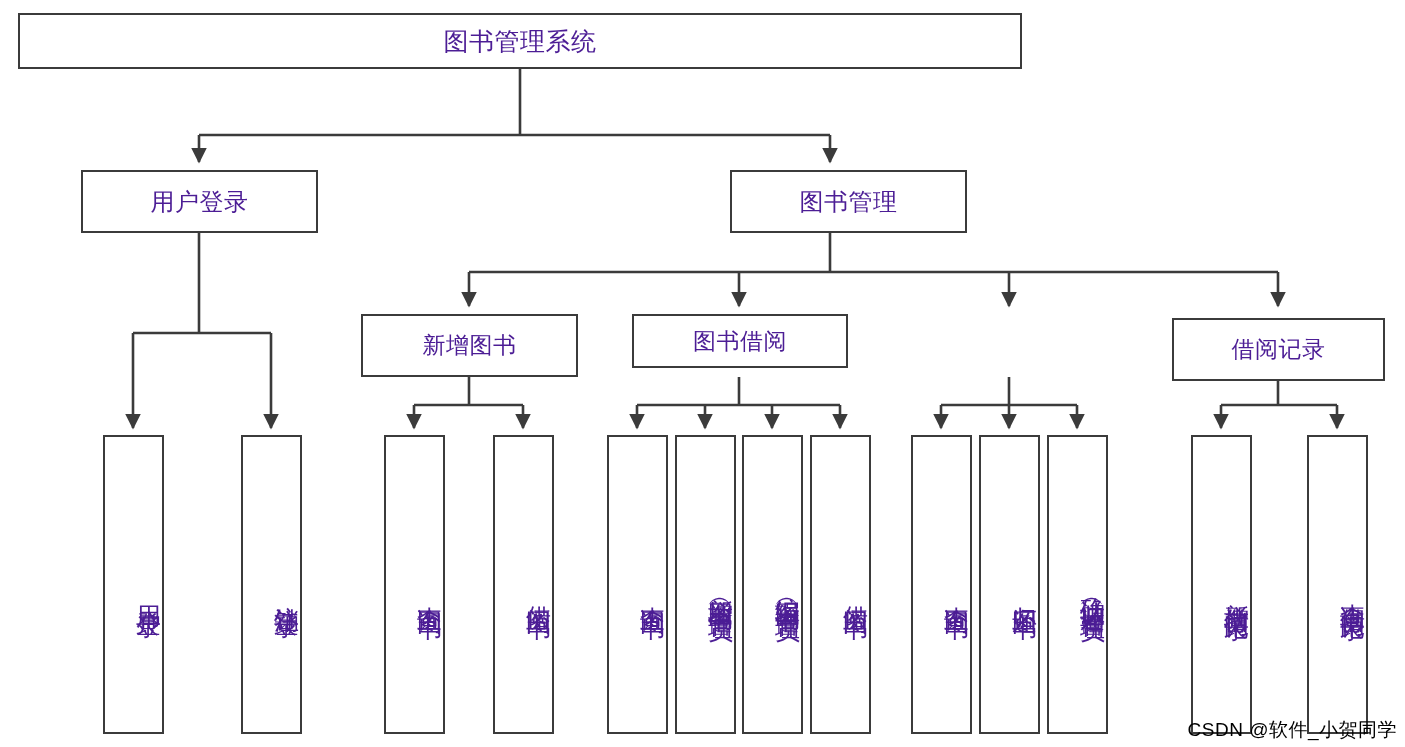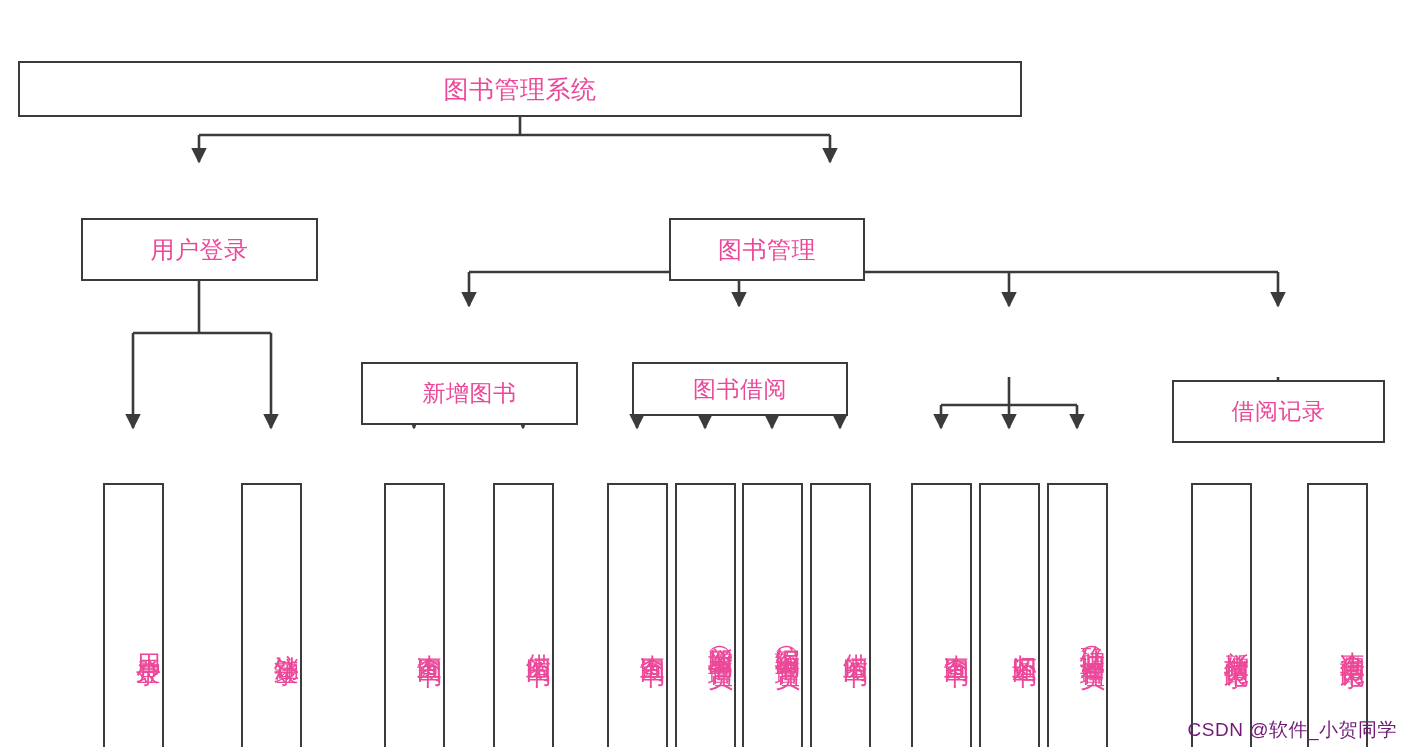--- a/index.html
+++ b/index.html
@@ -27,23 +27,22 @@
     pointer-events: none;
   }
   .node {
     position: absolute;
     box-sizing: border-box;
     background: #ffffff;
     border: 2.5px solid #3b3b3b;
     display: flex;
     align-items: center;
     justify-content: center;
-    color: #ec4899;
+    color: #4c1d95;
     letter-spacing: 0.5px;
-    margin-top: 48px;
   }
   .node.root {
     font-size: 25px;
   }
   .node.lvl2 {
     font-size: 24px;
   }
   .node.lvl3 {
     font-size: 23px;
   }
@@ -55,21 +54,21 @@
     padding-top: 14px;
     font-size: 25px;
     line-height: 1.08;
     letter-spacing: 3px;
   }
   .watermark {
     position: absolute;
     right: 8px;
     bottom: 4px;
     font-size: 19px;
-    color: #701a75;
+    color: #000000;
     white-space: nowrap;
     letter-spacing: 0.5px;
   }
 </style>
 </head>
 <body>
 
 <div id="canvas">
 
   <svg class="wires" viewBox="0 0 1405 747" xmlns="http://www.w3.org/2000/svg">
@@ -118,25 +117,25 @@
       <path d="M 1278 377 L 1278 405"></path>
       <path d="M 1221 405 L 1337 405"></path>
       <path d="M 1221 405 L 1221 428" marker-end="url(#arrow)"></path>
       <path d="M 1337 405 L 1337 428" marker-end="url(#arrow)"></path>
     </g>
   </svg>
 
   <div class="node root" style="left:18px; top:13px; width:1004px; height:56px;">图书管理系统</div>
 
   <div class="node lvl2" style="left:81px; top:170px; width:237px; height:63px;">用户登录</div>
-  <div class="node lvl2" style="left:669px; top:170px; width:196px; height:63px;">图书管理</div>
+  <div class="node lvl2" style="left:730px; top:170px; width:237px; height:63px;">图书管理</div>
 
   <div class="node lvl3" style="left:361px; top:314px; width:217px; height:63px;">新增图书</div>
   <div class="node lvl3" style="left:632px; top:314px; width:216px; height:54px;">图书借阅</div>
-  <div class="node lvl3" style="left:1172px; top:332px; width:213px; height:63px;">借阅记录</div>
+  <div class="node lvl3" style="left:1172px; top:318px; width:213px; height:63px;">借阅记录</div>
 
   <div class="node leaf" style="left:103px; top:435px; width:61px; height:299px;">用户登录</div>
   <div class="node leaf" style="left:241px; top:435px; width:61px; height:299px;">注销登录</div>
 
   <div class="node leaf" style="left:384px; top:435px; width:61px; height:299px;">查询图书</div>
   <div class="node leaf" style="left:493px; top:435px; width:61px; height:299px;">借阅图书</div>
 
   <div class="node leaf" style="left:607px; top:435px; width:61px; height:299px;">查询图书</div>
   <div class="node leaf" style="left:675px; top:435px; width:61px; height:299px;">新增图书（管理员）</div>
   <div class="node leaf" style="left:742px; top:435px; width:61px; height:299px;">编辑图书（管理员）</div>

